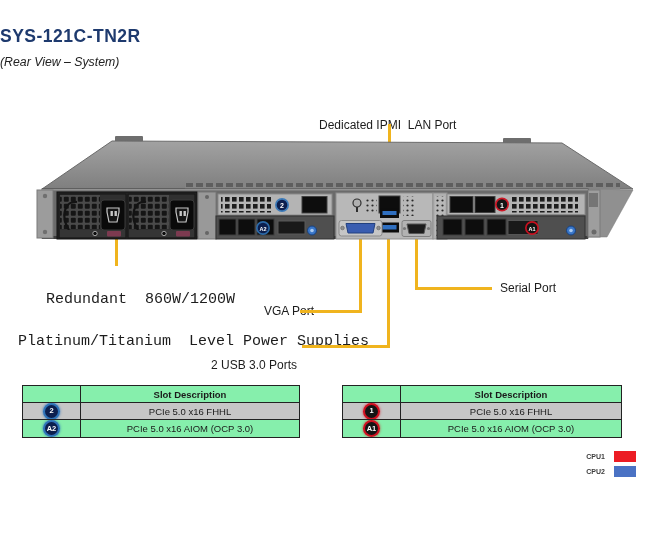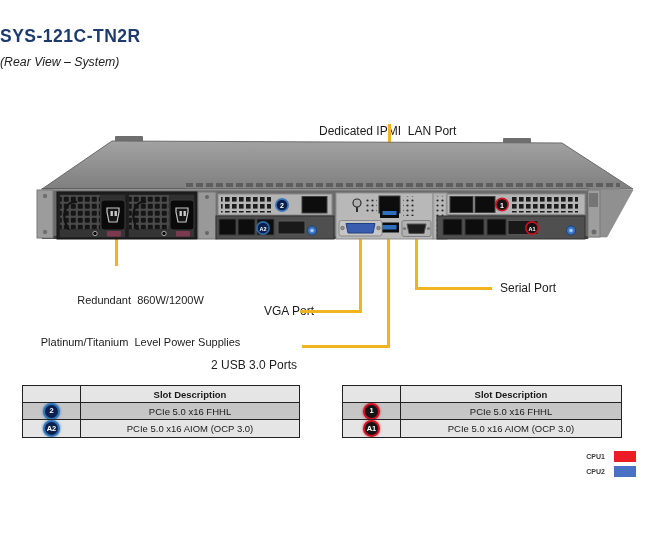--- a/index.html
+++ b/index.html
@@ -9,28 +9,28 @@
   }
   .page-title {
     position:absolute; left:0; right:0; top:26px; 
     font-size:17.5px; font-weight:bold; letter-spacing:.5px; color:#1e3a6e;
   }
   .page-subtitle {
     position:absolute; left:0; right:0; top:55px; text-align:left;
     font-size:12.3px; font-style:italic; color:#222;
   }
   .callout { position:absolute; font-size:12px; color:#1c1c1c; white-space:pre; }
-  .callout.center { text-align:center; line-height:14px; font-size:11px; }
+  .callout.center { text-align:center; line-height:14px; font-size:15px;font-family:Liberation Mono, monospace; }
   .callout.right { text-align:right; }
   .yline { position:absolute; background:#f0b41e; }
   .server-svg { position:absolute; left:35px; top:133px; }
 
   
   .slot-table {
-    position:absolute; top:385px; border:1px solid #222; background:#e5e5e5;
+    position:absolute; top:385px; border:1px solid #222; background:#86efac;
     display:grid; grid-template-columns:57px 1fr; grid-auto-rows:17px;
     font-size:9.5px; box-sizing:border-box;
   }
   .slot-table .cell {
     display:flex; align-items:center; justify-content:center; overflow:hidden;
   }
   .slot-table .col2 { border-left:1px solid #222; }
   .slot-table .r1 { border-bottom:1px solid #222; font-weight:bold; }
   .slot-table .r2 { background:#c6c6c6; border-bottom:1px solid #222; }
   .badge {
@@ -48,21 +48,21 @@
   .legend-swatch { width:22px; height:11px; display:inline-block; }
 </style>
 </head>
 <body>
 
 <div class="page">
 
   <div class="page-title">SYS-121C-TN2R</div>
   <div class="page-subtitle">(Rear View – System)</div>
 
-  <div class="callout" style="left:319px; top:124px;">Dedicated IPMI  LAN Port</div>
+  <div class="callout" style="left:319px; top:118px;">Dedicated IPMI  LAN Port</div>
   <div class="callout center" style="left:18px; top:265px; width:245px;">
     <div>Redundant  860W/1200W</div>
     <div>Platinum/Titanium  Level Power Supplies</div>
   </div>
   <div class="callout right" style="left:213px; top:304px; width:101px;">VGA Port</div>
   <div class="callout right" style="left:180px; top:358px; width:117px;">2 USB 3.0 Ports</div>
   <div class="callout" style="left:500px; top:281px;text-align:center;">Serial Port</div>
 
   <div class="yline" style="left:388px; top:124px; width:3px; height:76px;"></div>
   <div class="yline" style="left:115px; top:237px; width:3px; height:29px;"></div>

